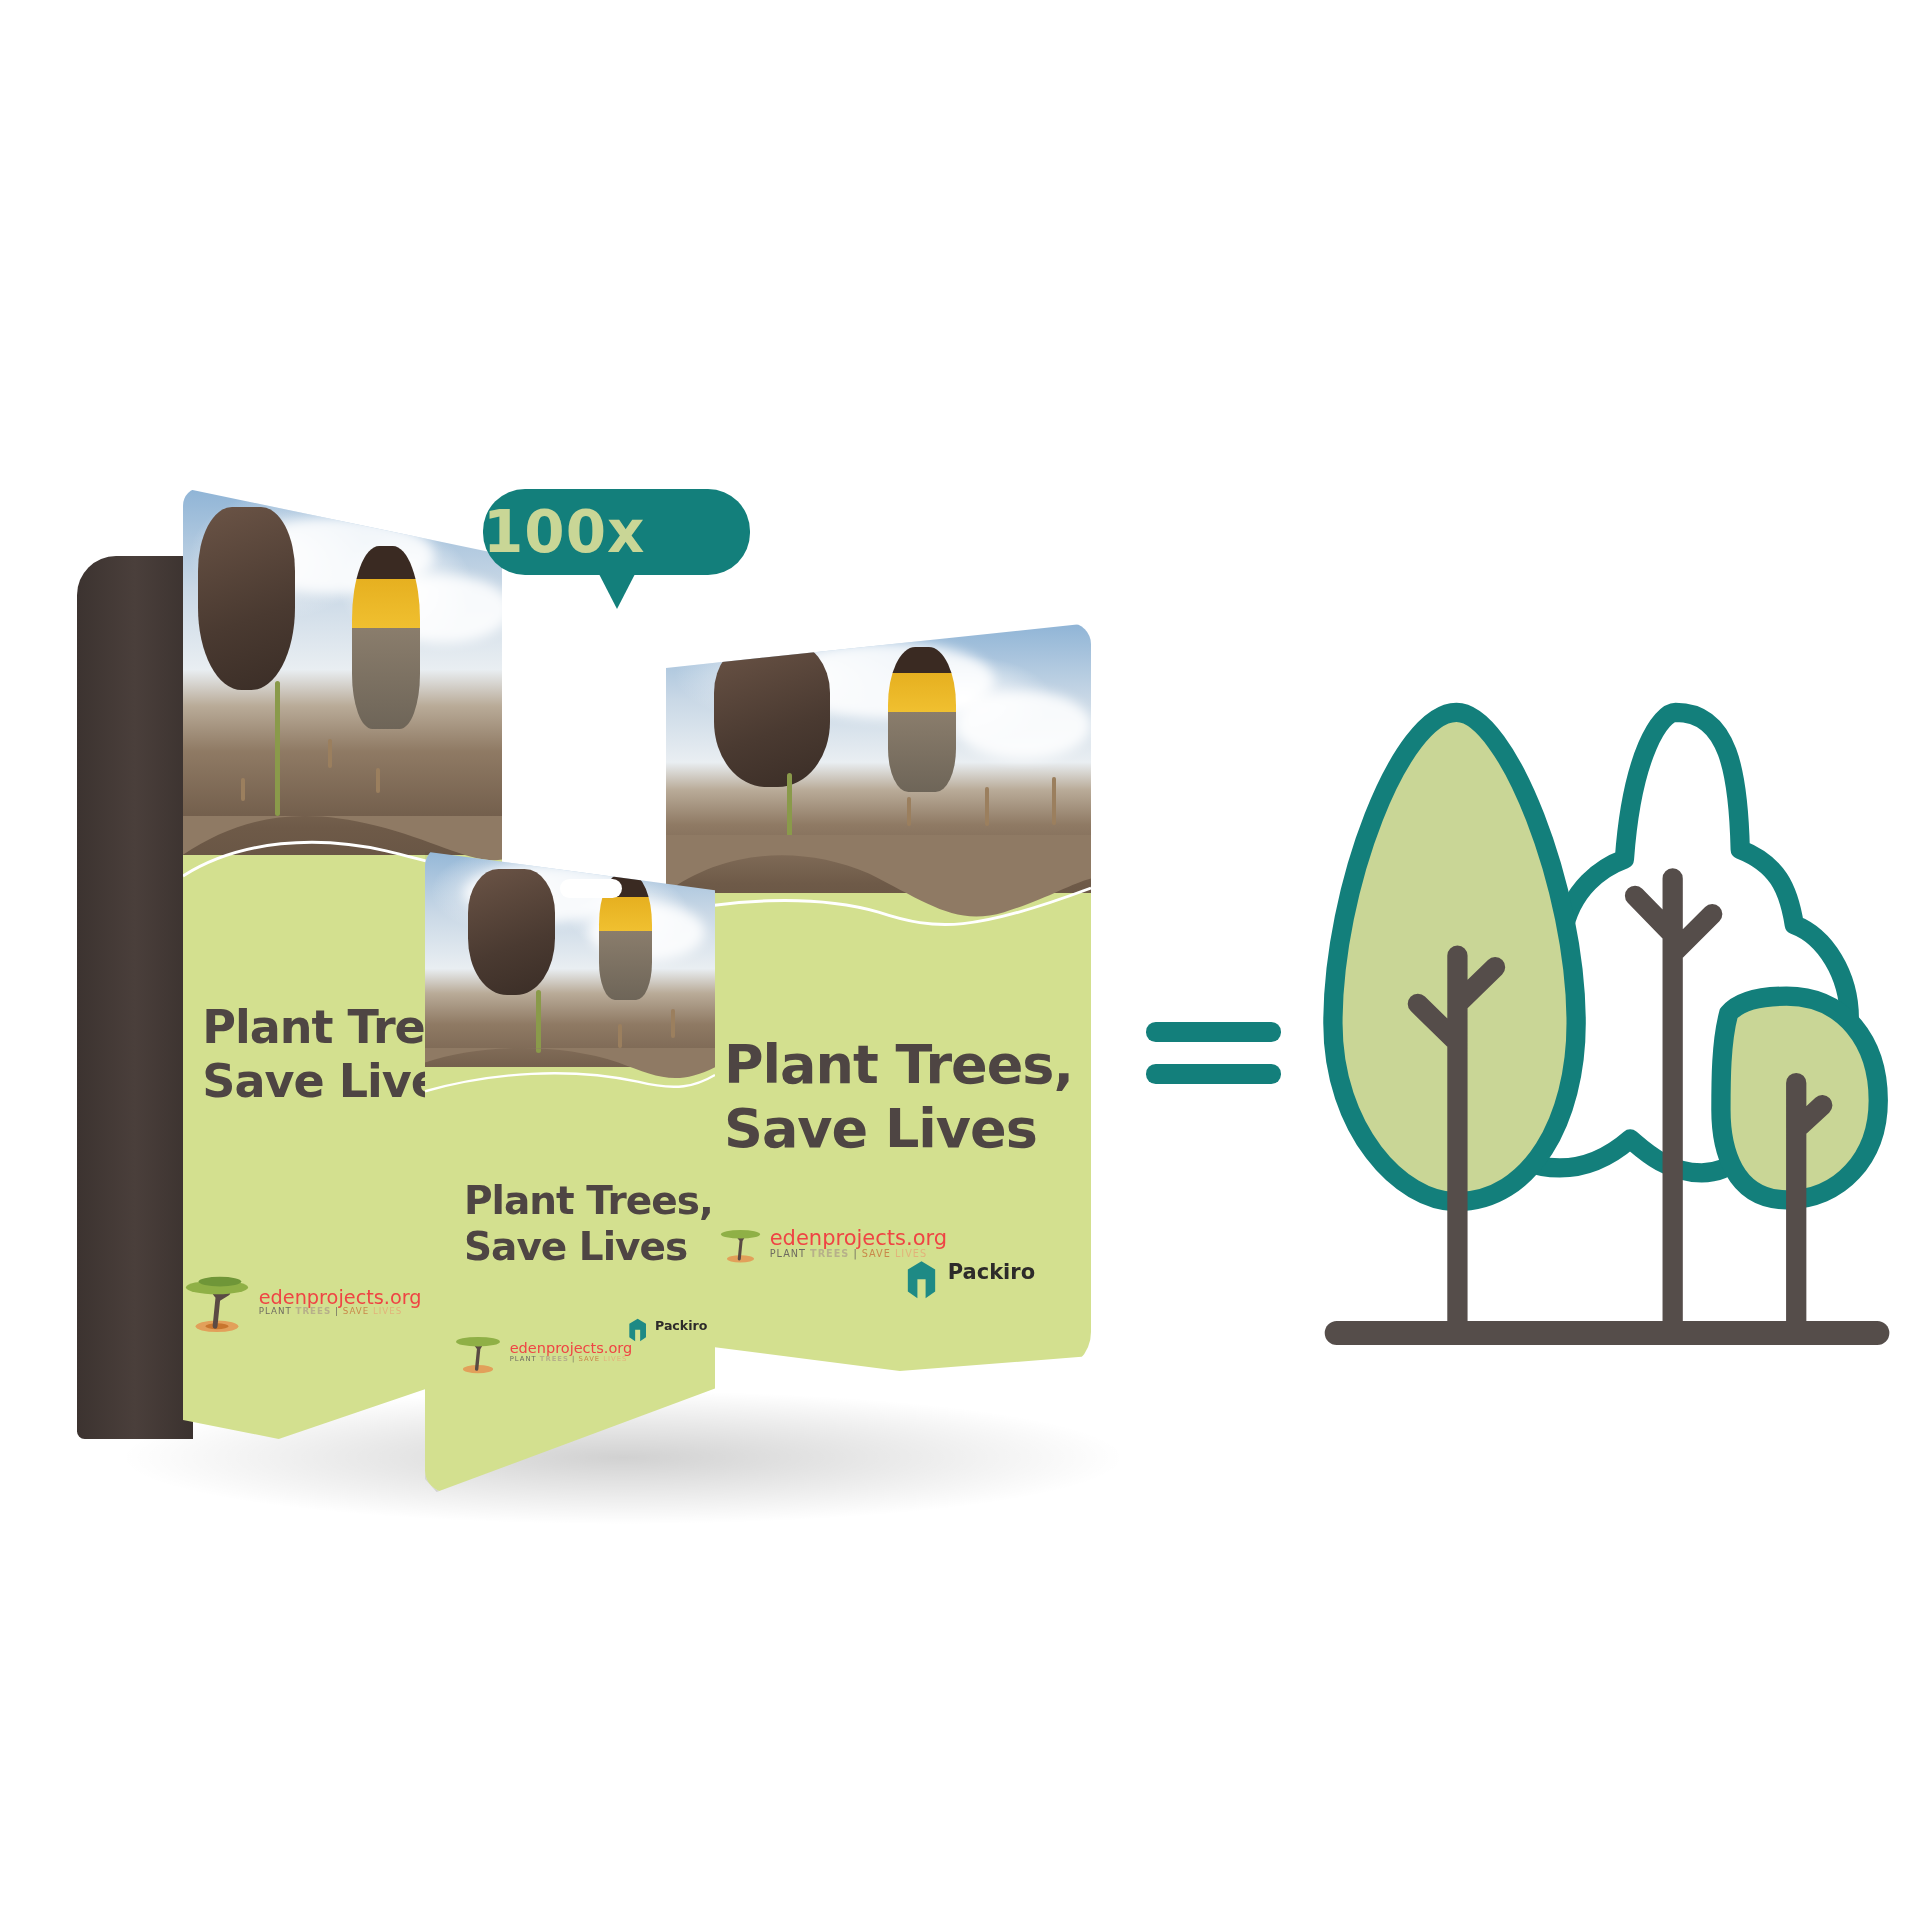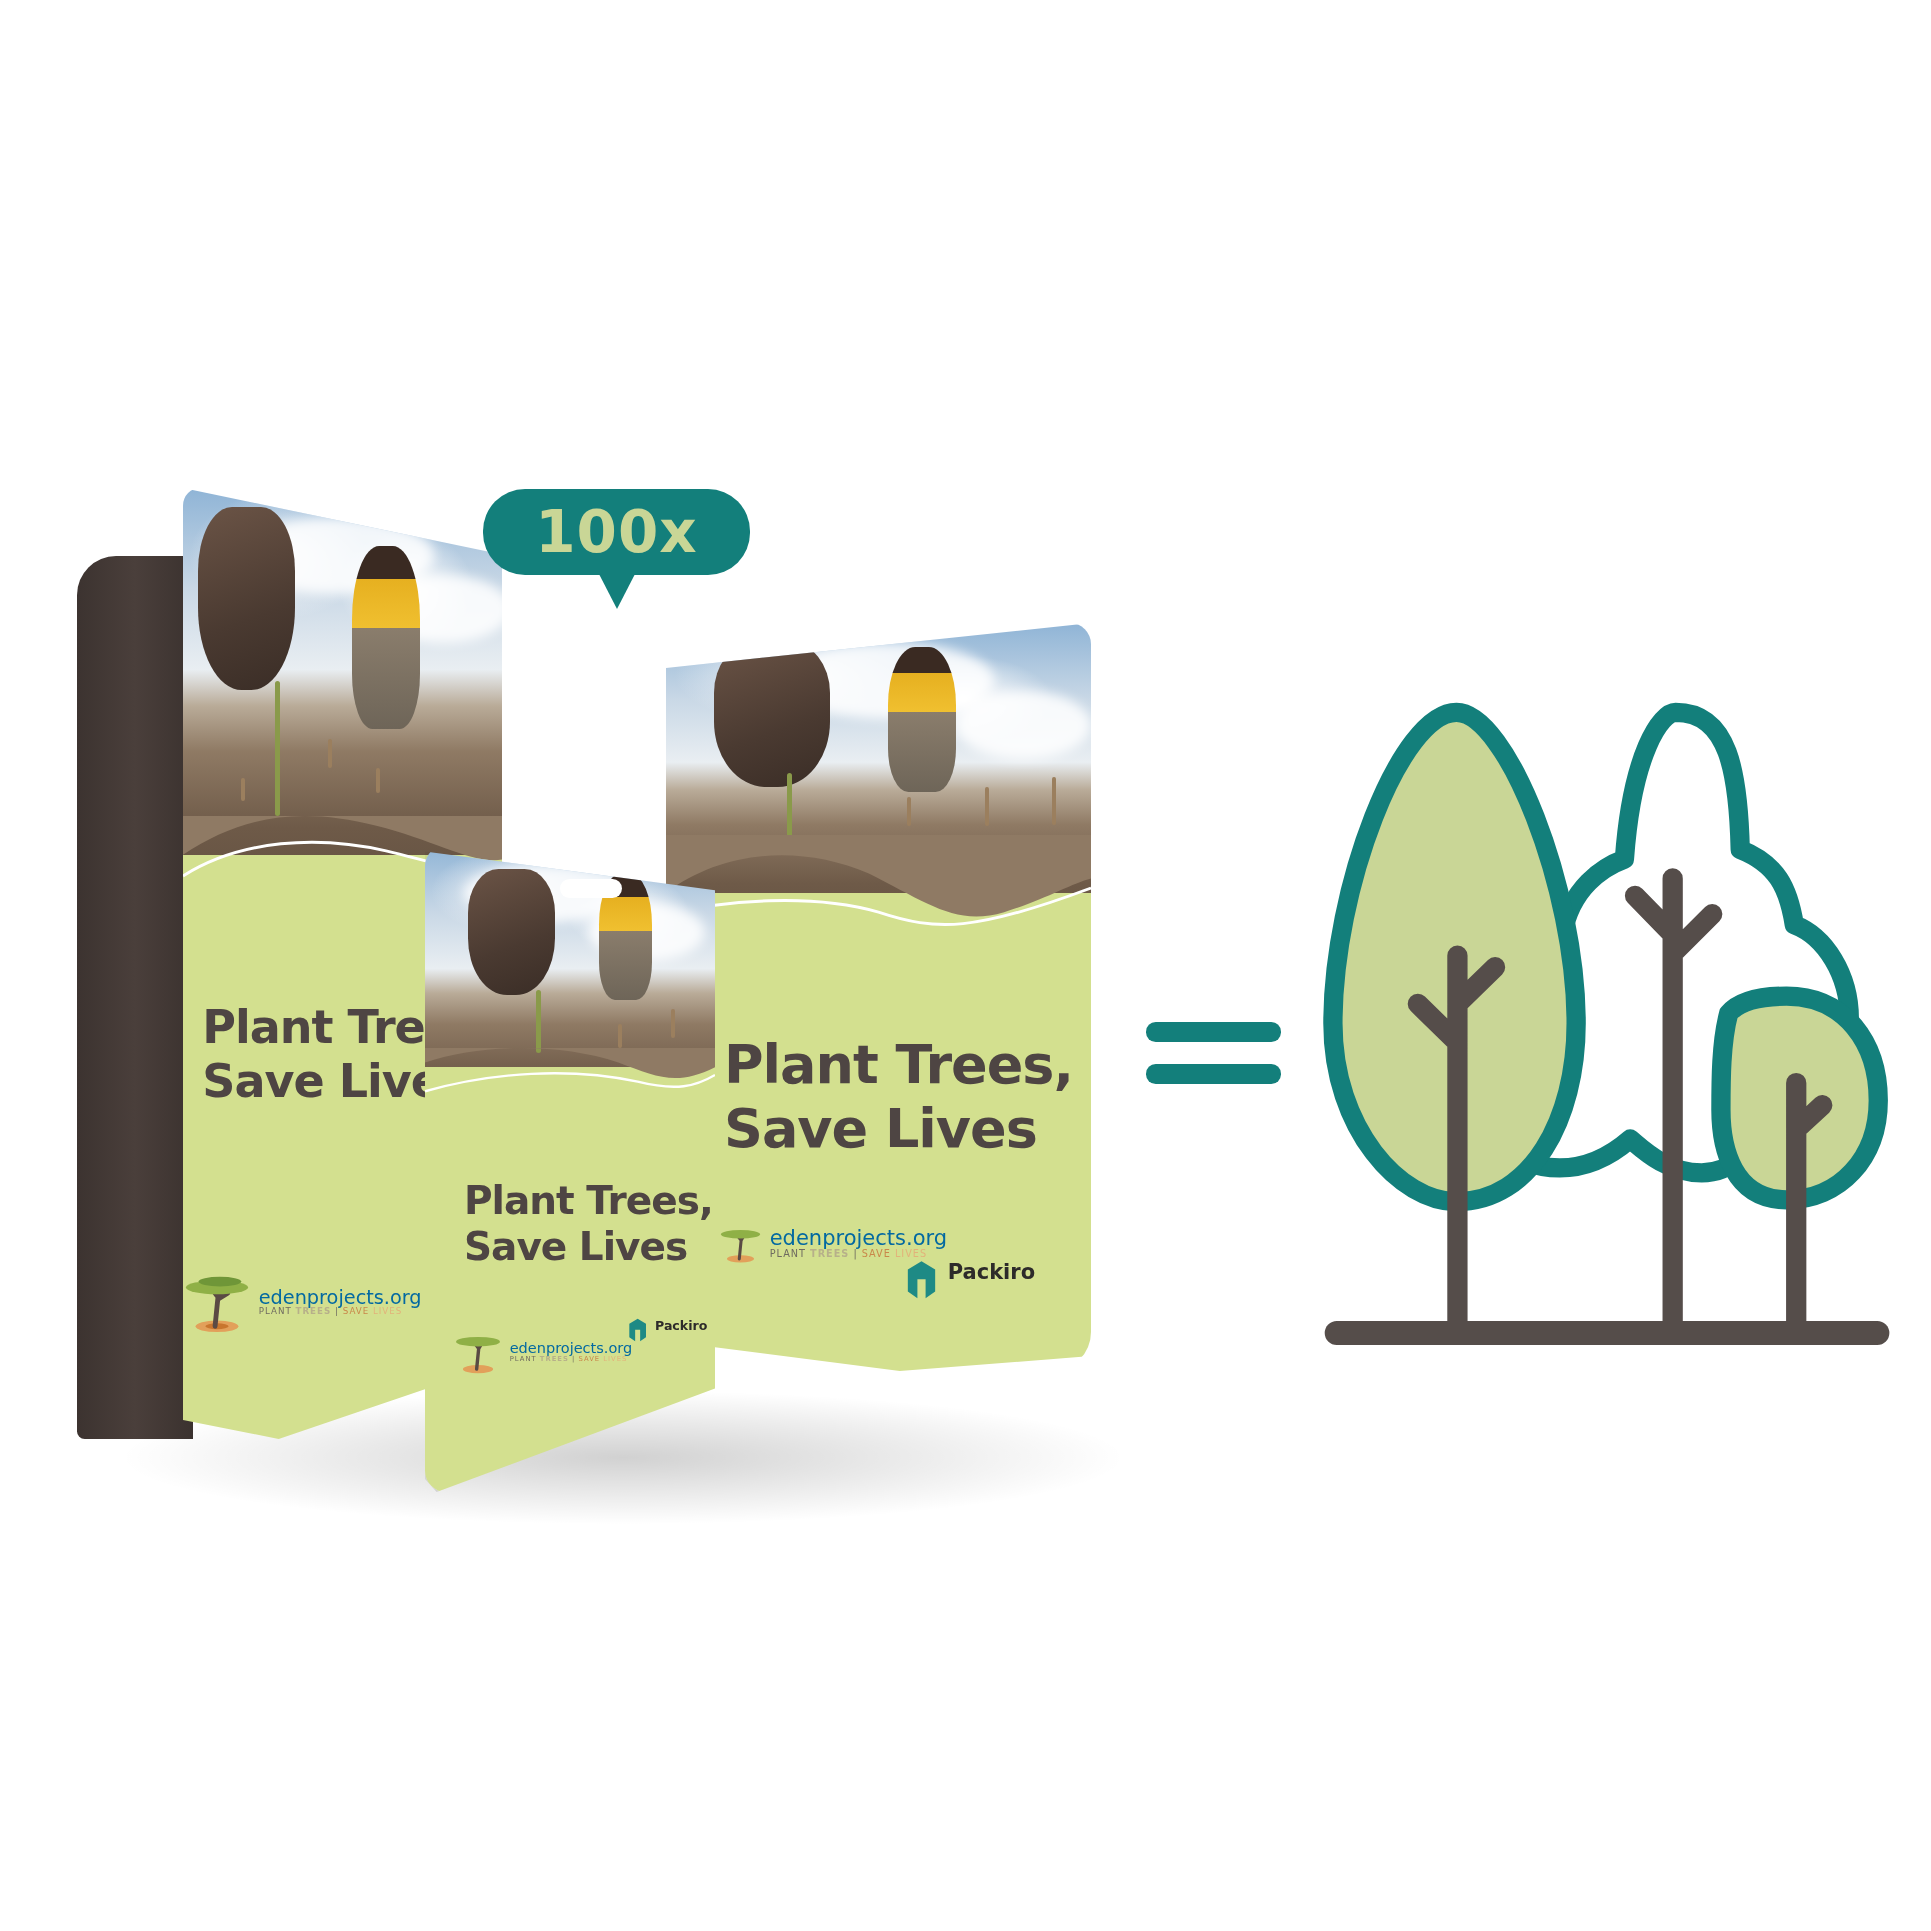--- a/index.html
+++ b/index.html
@@ -29,21 +29,21 @@
   .green-panel { position:absolute; left:0; width:100%; background:#d3e08f; }
   .wave-line { position:absolute; left:0; width:100%; }
   .headline {
     position:absolute; color:#4e4543; font-family:"DejaVu Sans", sans-serif; font-weight:bold;
     letter-spacing:-1px; line-height:1.18; white-space:nowrap;
   }
   .eden {
     position:absolute; display:flex; align-items:center; gap:7.7px;
   }
   .eden-text { display:flex; flex-direction:column; line-height:1; }
-  .eden-domain { color:#0369a1; font-family:"DejaVu Sans", sans-serif; }
+  .eden-domain { color:#ef4444; font-family:"DejaVu Sans", sans-serif; }
   .eden-tag { font-family:"DejaVu Sans", sans-serif; letter-spacing:1px; }
   .eden-tag .t1 { color:#6e6a60; }
   .eden-tag .t2 { color:#b7b08a;font-weight:bold; }
   .eden-tag .t3 { color:#c9874a; }
   .eden-tag .t4 { color:#e2b27a;margin-top:32px; }
   .packiro { position:absolute; display:flex; align-items:flex-start; gap:7.7px; }
   .packiro-text { color:#2d2b2a; font-weight:bold; font-family:"DejaVu Sans", sans-serif; }
 
   
   #bag-large { left:77px; top:488px; width:357px; height:951px; }
@@ -77,21 +77,21 @@
   .hang-hole {
     position:absolute; width:62px; height:19.3px; border-radius:9.7px; background:#ffffff;
   }
 
   .floor-shadow { position:absolute; border-radius:50%; background:radial-gradient(ellipse at center, rgba(0,0,0,0.18) 0%, rgba(0,0,0,0) 70%); }
 
   
   #bubble { left:483px; top:489px; width:267px; height:120px; }
   #bubble .pill {
     position:absolute; left:0; top:0; width:267px; height:86px; border-radius:42px; background:#137f7b;
-    display:flex; align-items:center; justify-content:center;
+    display:flex; align-items:center; 
   }
   #bubble .pill span { color:#c9d696; font-weight:bold; font-size:58px; font-family:"DejaVu Sans", sans-serif; letter-spacing:1px; }
   #bubble .tail {
     position:absolute; left:116px; top:85px; width:0; height:0;
     border-left:18.3px solid transparent; border-right:18.3px solid transparent; border-top:35px solid #137f7b;
   }
 
   
   .eq-bar { position:absolute; left:1146px; width:135px; height:20px; border-radius:9.7px; background:#137f7b; }
 </style>

